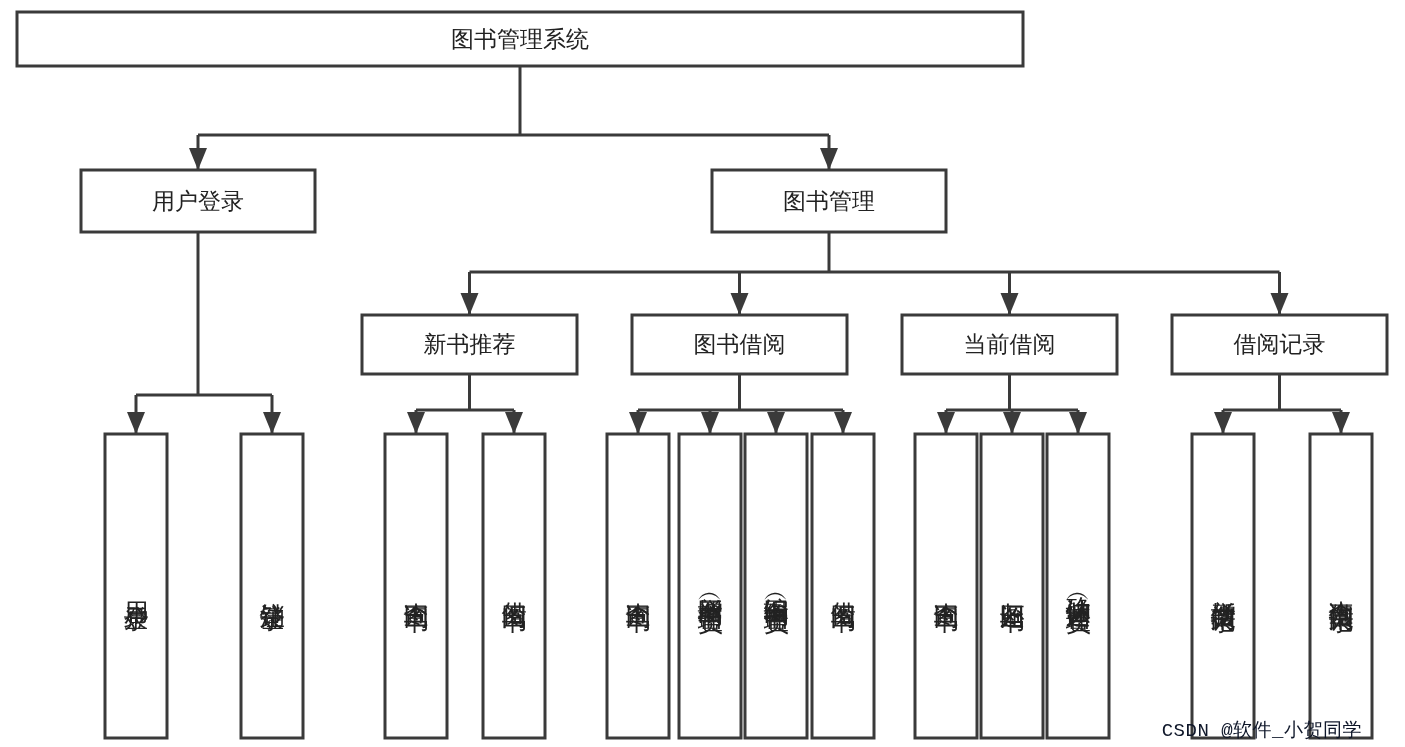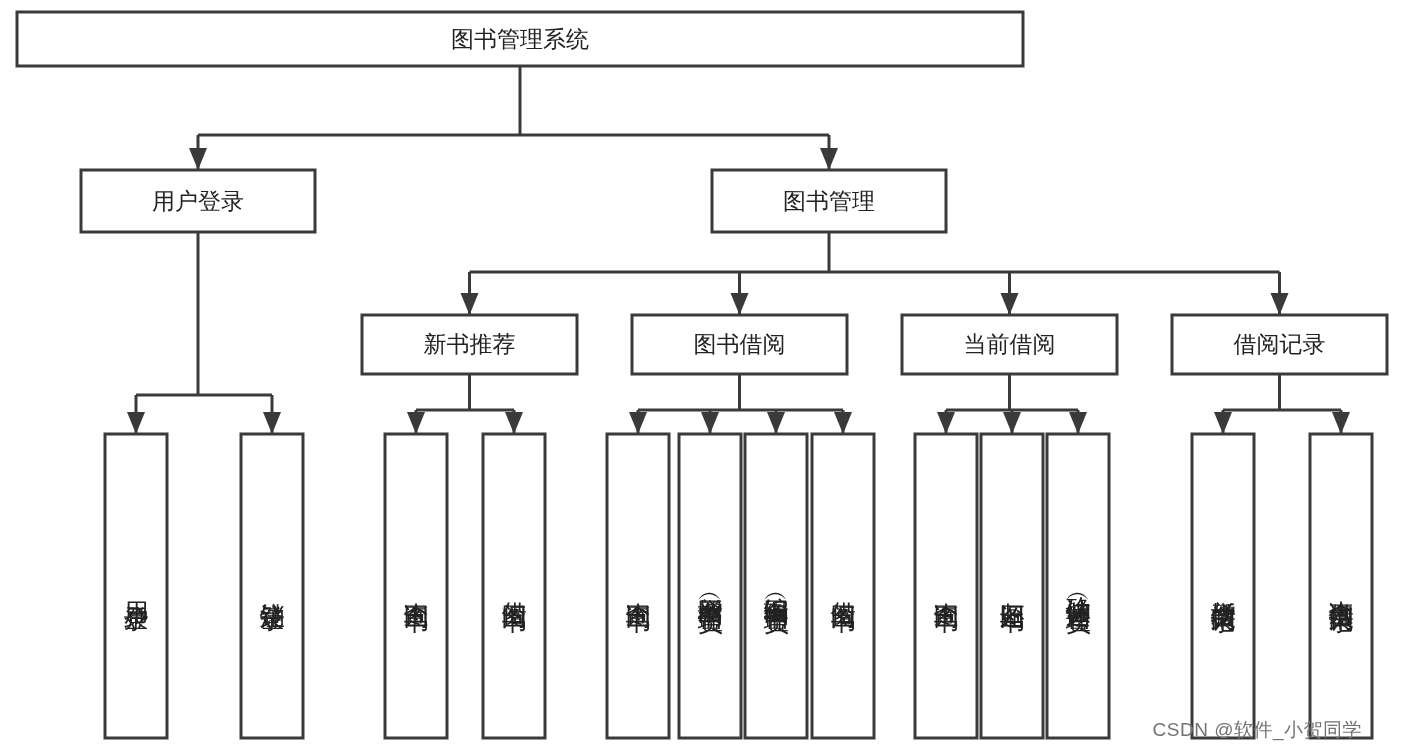--- a/index.html
+++ b/index.html
@@ -63,23 +63,23 @@
     align-items: center;
     justify-content: center;
     text-align: center;
     white-space: nowrap;
     pointer-events: none;
   }
   .watermark {
     position: absolute;
     right: 8px;
     bottom: 4px;
-    font-family: Liberation Sans, sans-serif;
+    font-family: Liberation Mono, monospace;
     font-size: 19px;
-    color: #737373;
+    color: #0f172a;
     letter-spacing: 0.5px;
     white-space: nowrap;
   }
 </style>
 </head>
 <body>
 
 <div id="diagram-root">
 
   <svg id="tree-svg" viewBox="0 0 1405 747">

